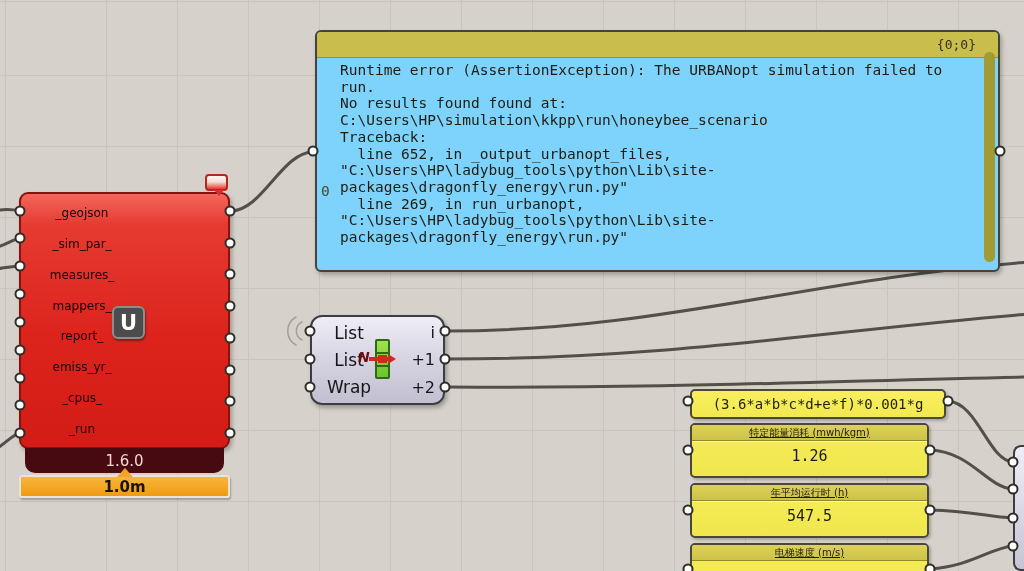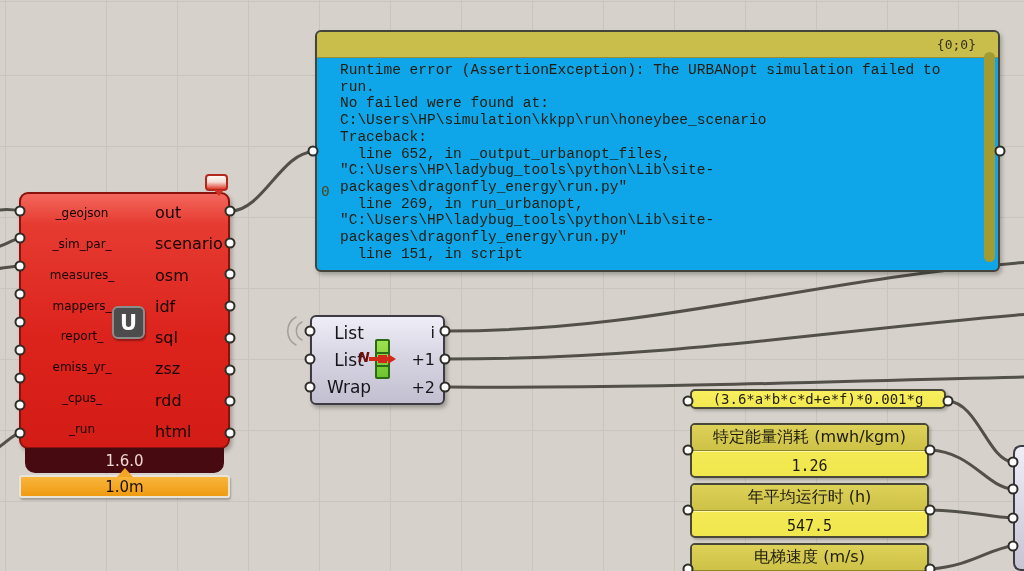--- a/index.html
+++ b/index.html
@@ -32,72 +32,72 @@
     display:flex;flex-direction:column;}
   .gh-red .outcol div{flex:1;display:flex;align-items:center;font-size:16px;color:#160303;}
   .uicon{left:112px;top:306px;width:33px;height:33px;border-radius:6px;background:#4c4c4c;
     border:2px solid #8d8d8d;box-sizing:border-box;display:flex;align-items:center;justify-content:center;
     color:#fff;font-weight:bold;font-size:21px;z-index:5;box-shadow:1px 2px 2px rgba(0,0,0,.35);}
   .redfooter{left:25px;top:448px;width:199px;height:25px;background:#470a10;
     border-radius:0 0 10px 10px;display:flex;align-items:center;justify-content:center;
     color:#efd6d4;font-size:15px;z-index:4;}
   .orangetag{left:19px;top:475px;width:211px;height:23px;background:linear-gradient(180deg,#f8b53c,#f09b12);
     border:2px solid #e9e4da;border-radius:3px;box-sizing:border-box;display:flex;align-items:center;
-    justify-content:center;font-size:15px;font-weight:400;color:#1a1206;z-index:4;
+    justify-content:center;font-size:15px;font-weight:700;color:#1a1206;z-index:4;
     box-shadow:1px 2px 2px rgba(0,0,0,.25);}
   .orangetag:before{content:"";position:absolute;top:-9px;left:50%;margin-left:-8px;
     border-left:8px solid transparent;border-right:8px solid transparent;border-bottom:9px solid #f3a526;}
   .balloon{left:205px;top:174px;width:23px;height:17px;border-radius:4px;
     background:linear-gradient(180deg,#fdf7f5 0%,#f6ded6 45%,#e0392b 100%);
     border:2px solid #b3281c;box-sizing:border-box;z-index:5;}
   .balloon:after{content:"";position:absolute;left:7px;bottom:-7px;
     border-left:5px solid transparent;border-right:5px solid transparent;border-top:6px solid #cf3124;}
 
   
   .errpanel{left:315px;top:30px;width:685px;height:242px;border:2px solid #45443a;border-radius:6px;
-    background:#0ea5e9;box-sizing:border-box;overflow:hidden;z-index:4;box-shadow:2px 3px 4px rgba(0,0,0,.25);}
+    background:#7dd3fc;box-sizing:border-box;overflow:hidden;z-index:4;box-shadow:2px 3px 4px rgba(0,0,0,.25);}
   .errpanel .phead{position:absolute;left:0;top:0;width:100%;height:26px;background:#c9be4b;
     border-bottom:1px solid rgba(90,86,30,.45);box-sizing:border-box;}
   .errpanel .ptag{position:absolute;right:22px;top:5px;font-family:"DejaVu Sans Mono",monospace;
     font-size:13px;color:#33311c;}
   .errpanel .ptext{position:absolute;left:23px;top:30px;width:640px;
     font-family:"DejaVu Sans Mono",monospace;font-size:14.5px;line-height:16.7px;color:#1e1d10;}
-  .errpanel .ptext div{white-space:pre;font-family:Liberation Mono, monospace;}
+  .errpanel .ptext div{white-space:pre;}
   .errpanel .gutter{position:absolute;left:4px;top:151px;font-family:"DejaVu Sans Mono",monospace;
     font-size:14.5px;color:#4c491f;}
   .errpanel .scroll{position:absolute;right:3px;top:20px;width:11px;height:210px;background:#a29a33;
     border-radius:6px;}
 
   
-  .gh-list{left:310px;top:315px;width:135px;height:90px;border-radius:6px;
+  .gh-list{left:310px;top:315px;width:135px;height:90px;border-radius:12px;
     background:linear-gradient(180deg,#efedf6 0%,#d8d6e3 45%,#c2c0d0 100%);
     border:2px solid #3d3c44;box-sizing:border-box;z-index:4;box-shadow:2px 3px 4px rgba(0,0,0,.28);}
   .gh-list .incol{position:absolute;left:6px;top:2px;width:62px;height:82px;display:flex;flex-direction:column;}
   .gh-list .incol div{flex:1;display:flex;align-items:center;justify-content:center;font-size:17px;color:#15151a;}
   .gh-list .outcol{position:absolute;right:8px;top:2px;width:26px;height:82px;display:flex;flex-direction:column;}
   .gh-list .outcol div{flex:1;display:flex;align-items:center;justify-content:flex-end;font-size:16px;color:#15151a;}
   .liicon{left:375px;top:339px;width:15px;height:40px;background:linear-gradient(180deg,#9fe24e,#6fc42e);
     border:2px solid #2c6b16;border-radius:2px;box-sizing:border-box;z-index:5;}
   .liicon .seg{position:absolute;left:0;width:100%;height:1.5px;background:#2c6b16;}
   .liicon .mid{position:absolute;left:1px;top:14px;width:9px;height:8px;background:#d02a1a;}
   .liarrow{left:369px;top:354px;width:27px;height:10px;z-index:6;}
   .liarrow .shaft{position:absolute;left:0;top:3px;width:19px;height:4px;background:#d02a1a;}
   .liarrow .head{position:absolute;right:0;top:0;border-top:5px solid transparent;
     border-bottom:5px solid transparent;border-left:8px solid #d02a1a;}
   .liN{left:358px;top:349px;font-size:14px;font-weight:bold;font-style:italic;color:#6e0f0f;z-index:6;}
 
   
   .ypanel{border:2px solid #4a4938;border-radius:5px;background:linear-gradient(180deg,#f7ed5a,#f0e64d);
     box-sizing:border-box;overflow:hidden;z-index:4;box-shadow:2px 2px 3px rgba(0,0,0,.22);}
-  .ypanel .yhead{height:26px;background:linear-gradient(180deg,#ddd158,#cdc147);
+  .ypanel .yhead{height:16px;background:linear-gradient(180deg,#ddd158,#cdc147);
     border-bottom:1px solid #8f8828;box-sizing:border-box;display:flex;align-items:center;justify-content:center;
-    font-size:16px;color:#1d1c0c;}
+    font-size:10px;color:#1d1c0c;text-decoration:underline;}
   .ypanel .yval{height:27px;border-top:1px solid #fff8a8;display:flex;align-items:center;justify-content:center;
     font-family:"DejaVu Sans Mono",monospace;font-size:15px;color:#1d1c0c;}
-  .fpanel{left:690px;top:389px;width:256px;height:20px;border:2px solid #4a4938;border-radius:5px;
+  .fpanel{left:690px;top:389px;width:256px;height:30px;border:2px solid #4a4938;border-radius:5px;
     background:linear-gradient(180deg,#f9ef5e,#f2e850);box-sizing:border-box;display:flex;align-items:center;
     justify-content:center;font-family:"DejaVu Sans Mono",monospace;font-size:14px;color:#23220e;z-index:4;
     box-shadow:2px 2px 3px rgba(0,0,0,.22);}
 
   
   .gh-part{left:1013px;top:445px;width:14px;height:126px;border-radius:8px 0 0 8px;
     background:linear-gradient(180deg,#efedf6,#c6c4d4);border:2px solid #3d3c44;border-right:none;
     box-sizing:border-box;z-index:4;}
 </style>
 </head>
@@ -123,30 +123,20 @@
 <div class="abs gh-red">
   <div class="incol">
     <div>_geojson</div>
     <div>_sim_par_</div>
     <div>measures_</div>
     <div>mappers_</div>
     <div>report_</div>
     <div>emiss_yr_</div>
     <div>_cpus_</div>
     <div>_run</div>
-  </div>
-  <div class="outcol">
-    <div>out</div>
-    <div>scenario</div>
-    <div>osm</div>
-    <div>idf</div>
-    <div>sql</div>
-    <div>zsz</div>
-    <div>rdd</div>
-    <div>html</div>
   </div>
 </div>
 <div class="abs uicon">U</div>
 <div class="abs balloon"></div>
 <div class="abs redfooter">1.6.0</div>
 <div class="abs orangetag">1.0m</div>
 
 <div class="nub" style="left:20px;top:211px"></div>
 <div class="nub" style="left:20px;top:238px"></div>
 <div class="nub" style="left:20px;top:266px"></div>
@@ -165,31 +155,30 @@
 <div class="nub" style="left:230px;top:401px"></div>
 <div class="nub" style="left:230px;top:433px"></div>
 
 <div class="abs errpanel">
   <div class="phead"></div>
   <div class="ptag">{0;0}</div>
   <div class="gutter">0</div>
   <div class="ptext">
     <div>Runtime error (AssertionException): The URBANopt simulation failed to</div>
     <div>run.</div>
-    <div>No failed were found at:</div>
+    <div>No results found found at:</div>
     <div>C:\Users\HP\simulation\kkpp\run\honeybee_scenario</div>
     <div></div>
     <div>Traceback:</div>
     <div>  line 652, in _output_urbanopt_files,</div>
     <div>"C:\Users\HP\ladybug_tools\python\Lib\site-</div>
     <div>packages\dragonfly_energy\run.py"</div>
     <div>  line 269, in run_urbanopt,</div>
     <div>"C:\Users\HP\ladybug_tools\python\Lib\site-</div>
     <div>packages\dragonfly_energy\run.py"</div>
-    <div>  line 151, in script</div>
   </div>
   <div class="scroll"></div>
 </div>
 <div class="nub" style="left:313px;top:151px"></div>
 <div class="nub" style="left:1000px;top:151px"></div>
 
 <div class="abs gh-list">
   <div class="incol">
     <div>List</div>
     <div>List</div>

